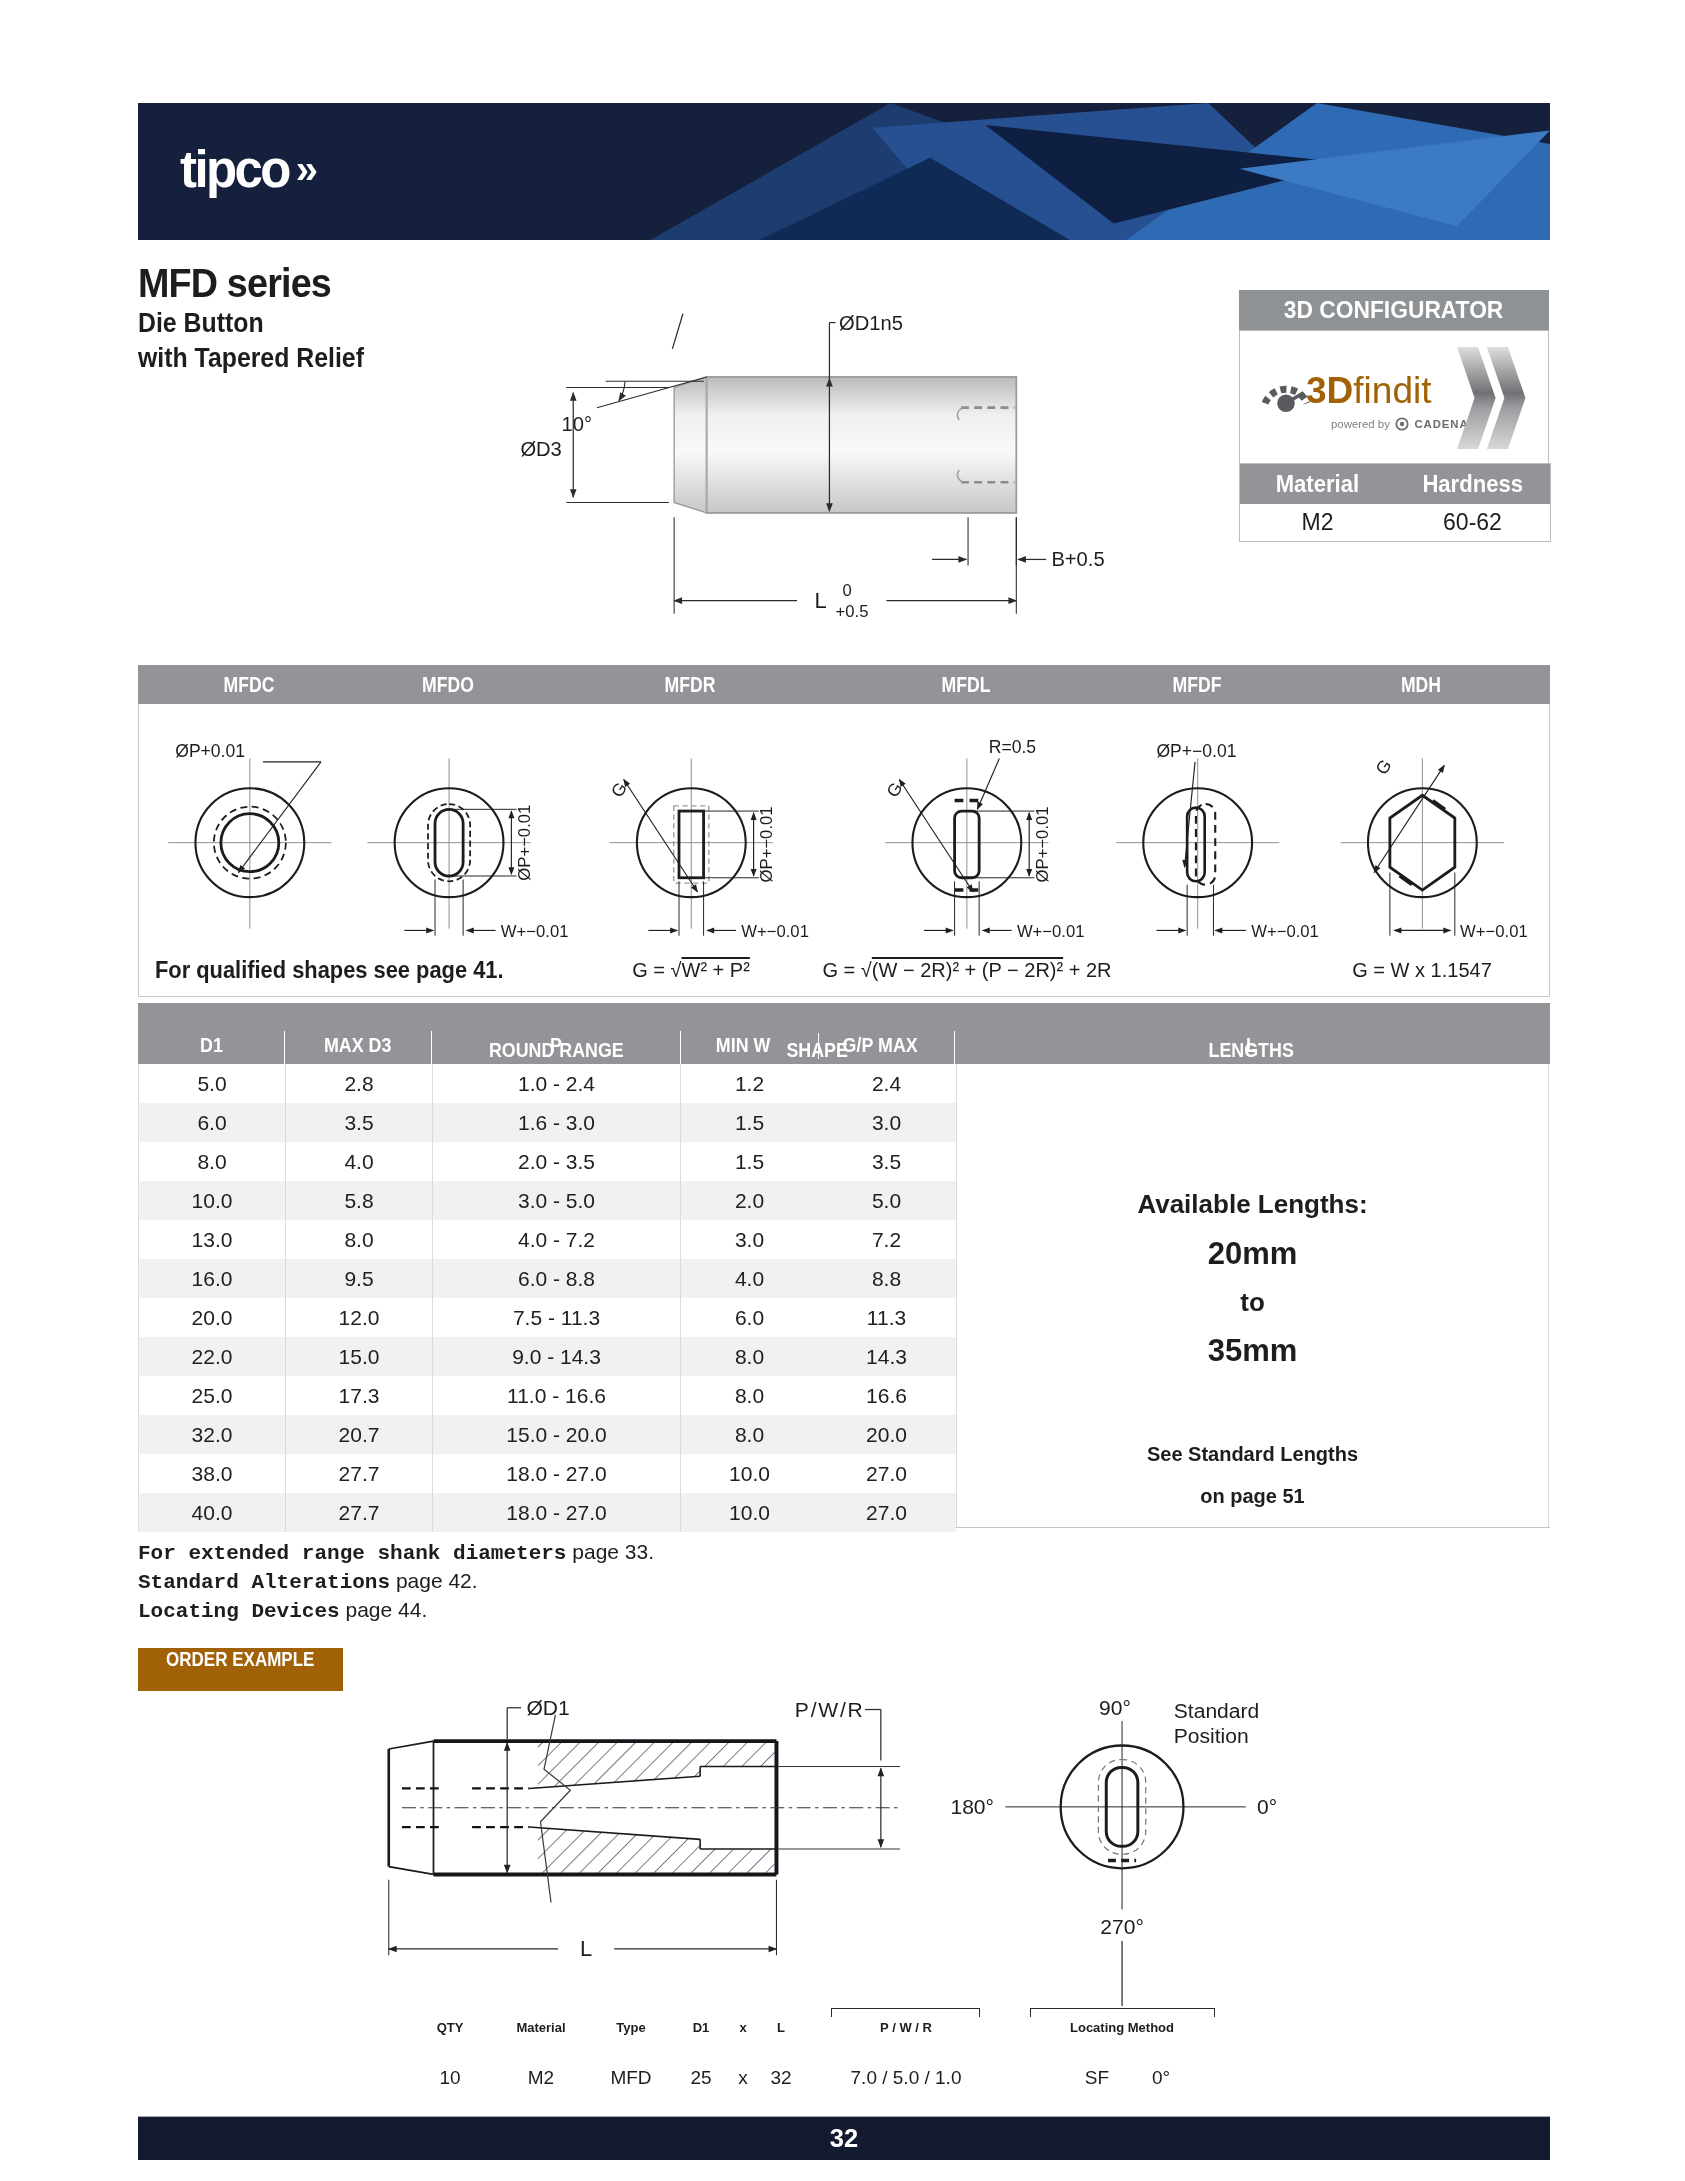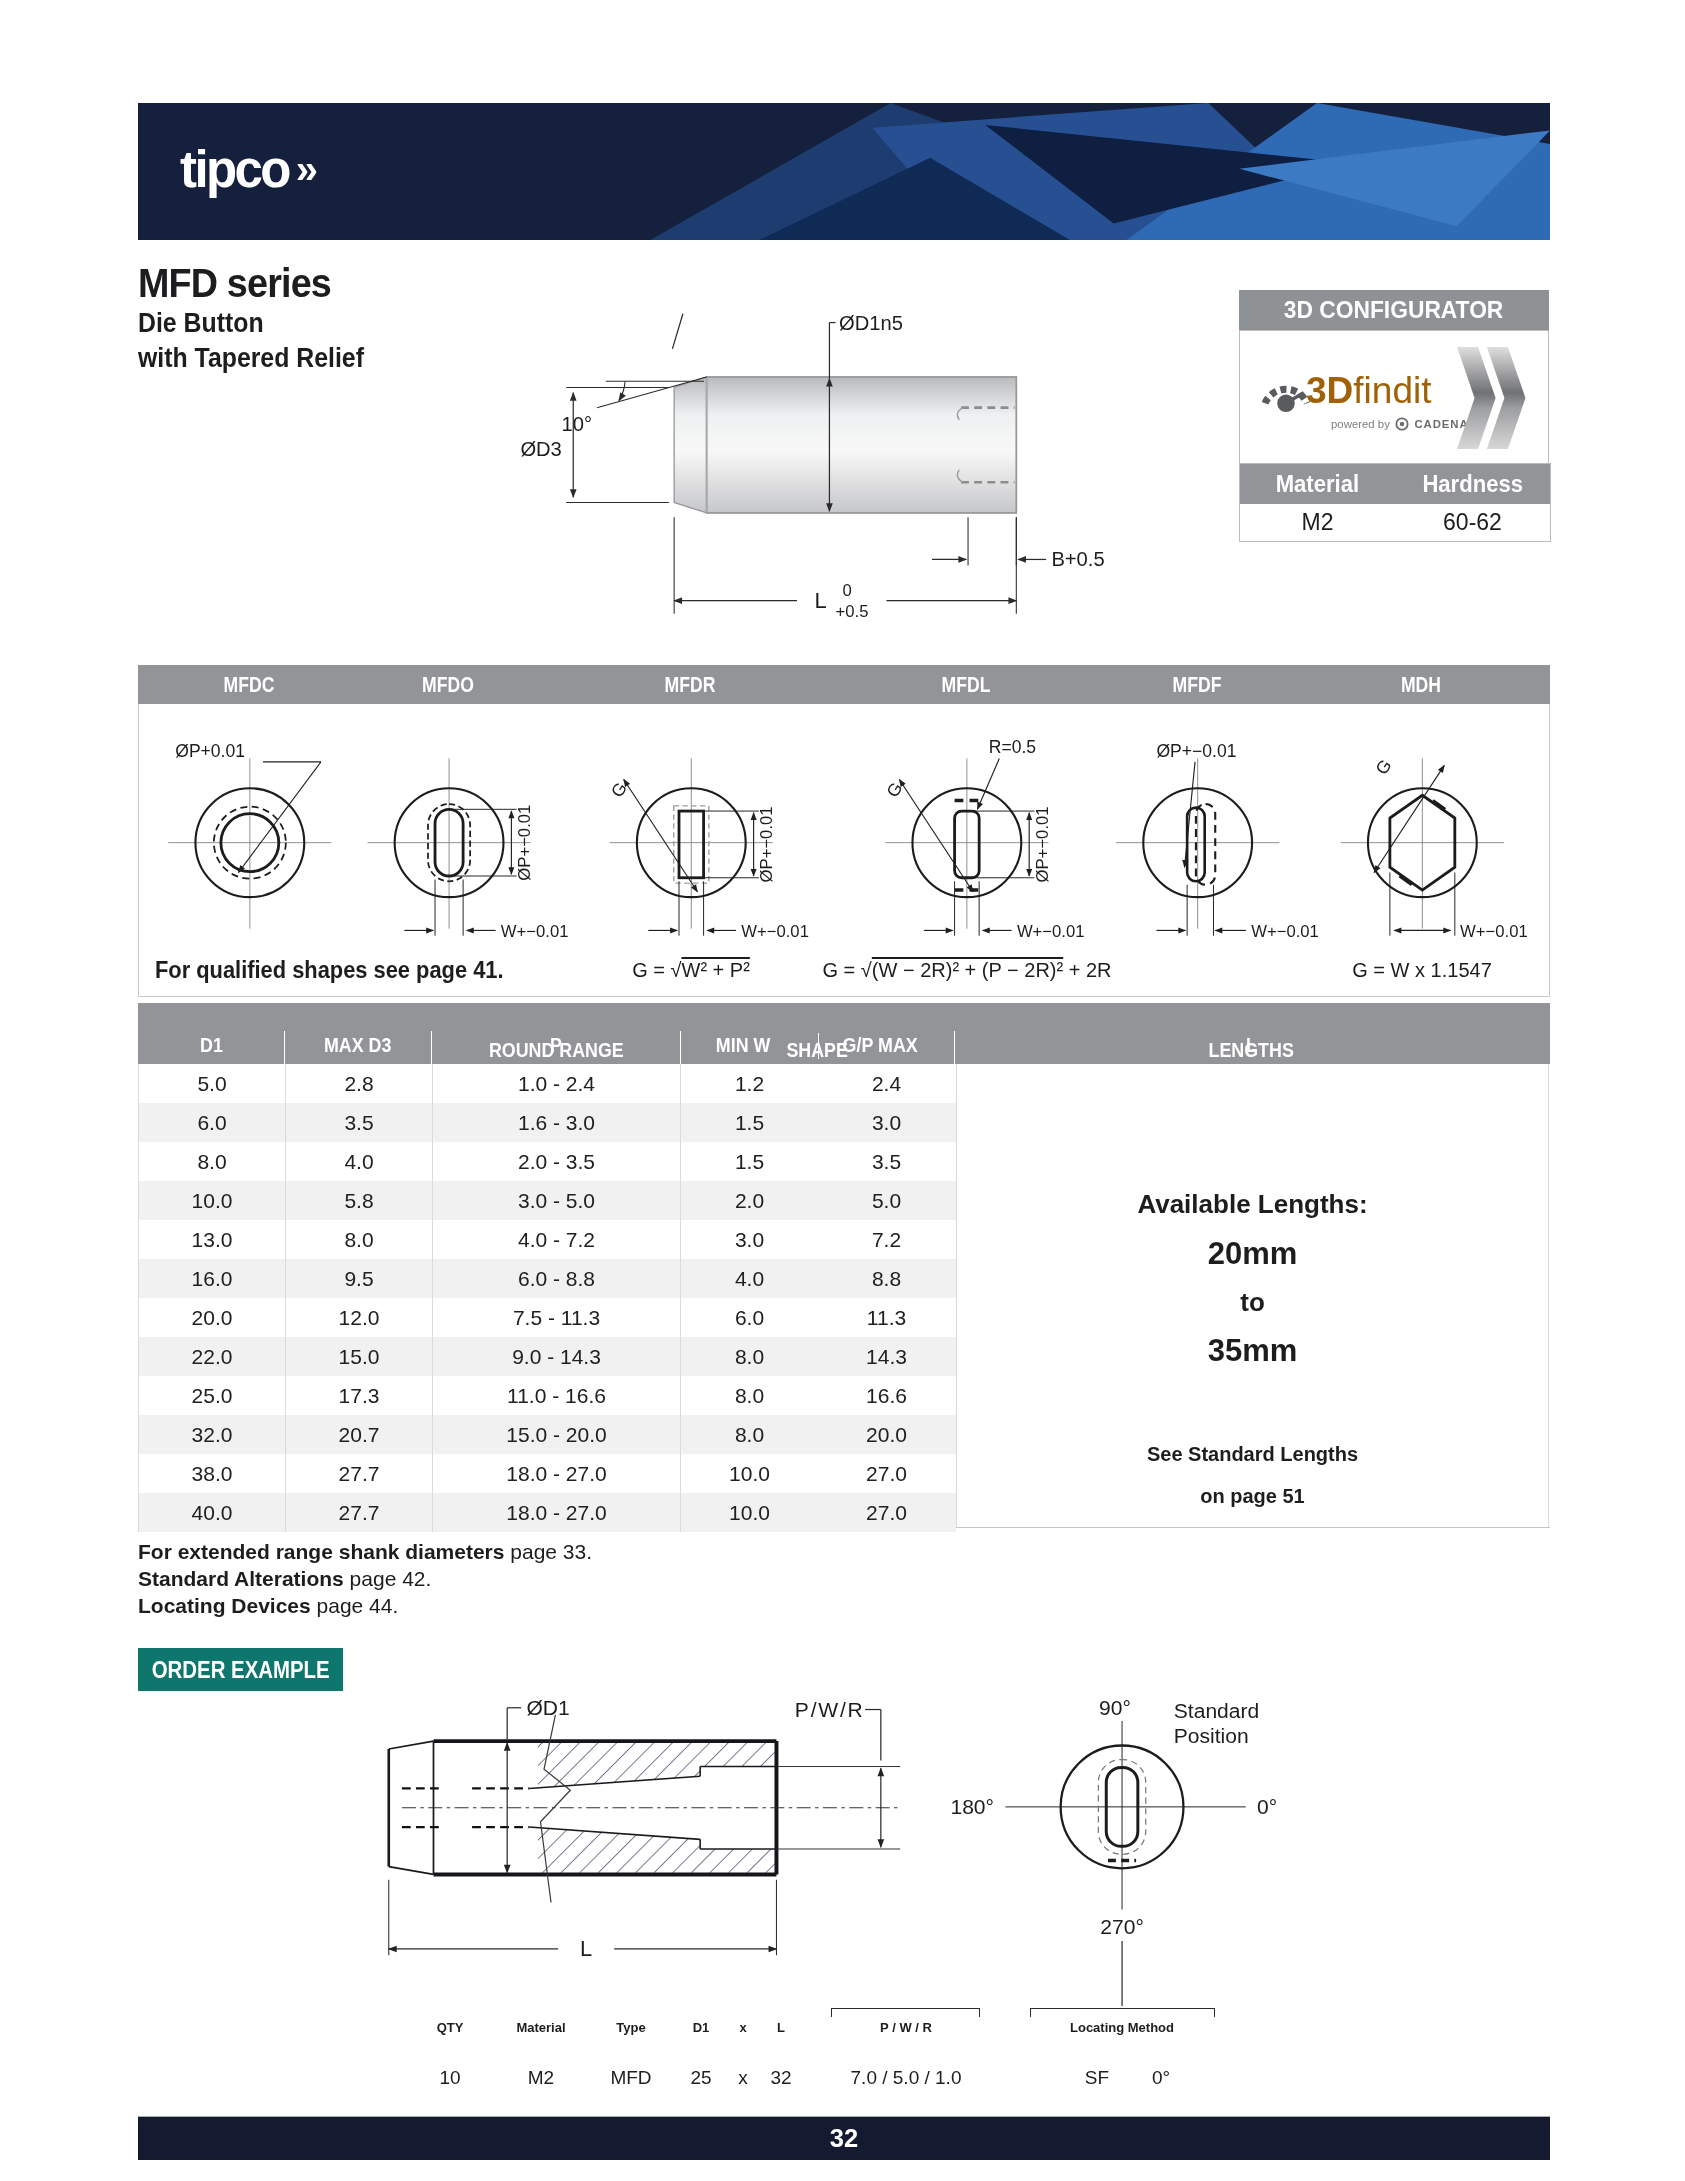--- a/index.html
+++ b/index.html
@@ -62,24 +62,24 @@
   .tcell.c3{width:248px;border-right:0.9px solid #dadbdd;}
   .tcell.c4{width:137px;}
   .tcell.c5{width:137px;}
   .lengths{position:absolute;left:818px;top:0;width:593px;height:463px;background:#fff;
            border-left:0.9px solid #dadbdd;border-right:0.9px solid #dadbdd;box-sizing:border-box;text-align:center;}
   .len-title{position:absolute;top:125px;width:100%;font-size:26px;font-weight:800;text-align:center;}
   .len-big{position:absolute;width:100%;font-size:31px;font-weight:800;}
   .len-see{position:absolute;width:100%;font-size:20px;font-weight:700;}
   
   .fn{left:138px;top:1538px;font-size:21px;line-height:27px;}
-  .fn b{font-weight:800;}
-  
-  .ord-label{left:138px;top:1648px;width:205px;height:43px;background:#0f766e;color:#fff;
-             display:flex;align-items:center;justify-content:center;font-size:24px;font-weight:800;}
+  .fn b{font-weight:800;font-family:Liberation Mono, monospace;}
+  
+  .ord-label{left:138px;top:1648px;width:205px;height:43px;background:#a16207;color:#fff;
+             display:flex;justify-content:center;font-size:20px;font-weight:800;}
   .ord-label span{transform:scaleX(.85);white-space:nowrap;}
   .ord-line{left:138px;top:2006px;width:1412px;height:105px;}
   .ord-line .hd{position:absolute;top:14px;font-weight:800;font-size:13px;transform:translateX(-50%);white-space:nowrap;}
   .ord-line .vl{position:absolute;top:61px;font-size:19px;transform:translateX(-50%);white-space:nowrap;}
   .brk{position:absolute;top:1.8px;height:9.7px;border-top:1.8px solid #2b2b2b;
        border-left:1.8px solid #2b2b2b;border-right:1.8px solid #2b2b2b;box-sizing:border-box;}
   
   .pagebar{left:138px;top:2116px;width:1412px;height:43px;background:#141b31;border-top:1.8px solid #a7abb4;
            display:flex;align-items:center;justify-content:center;color:#fff;font-weight:800;font-size:25.5px;}
   

